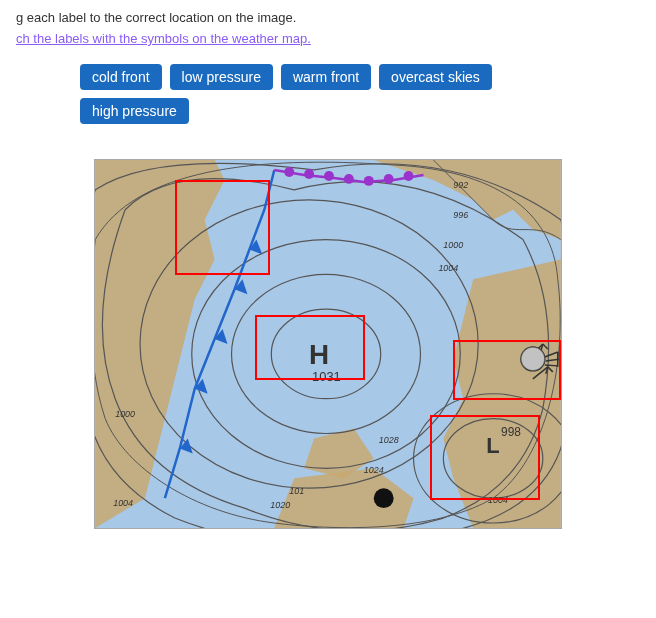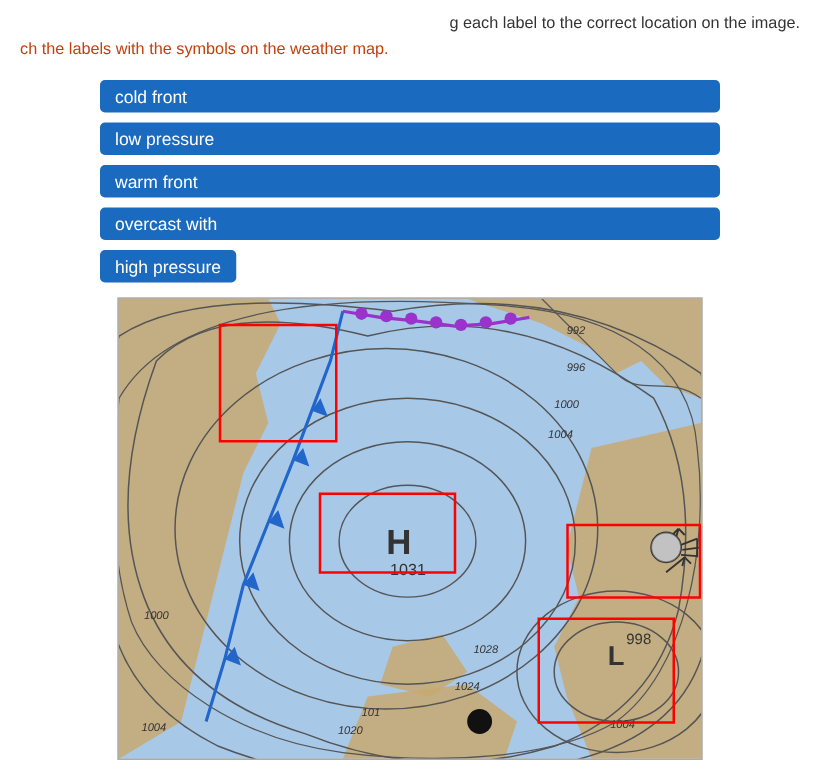--- a/index.html
+++ b/index.html
@@ -7,33 +7,32 @@
       font-family: Arial, sans-serif;
       background: #fff;
       width: 656px;
       min-height: 618px;
       overflow-x: hidden;
     }
     .instructions {
       padding: 10px 16px 4px 16px;
       font-size: 13px;
       color: #333;
-      text-align: right;
     }
     .instruction-line2 {
       padding: 2px 16px 10px 16px;
       font-size: 13px;
-      color: #c2410c;
+      color: #8b5cf6;
+      text-decoration: underline;
     }
     .labels-container {
       display: flex;
       flex-wrap: wrap;
       gap: 8px;
       padding: 8px 80px 8px 80px;
-      flex-direction: column;
     }
     .label-chip {
       background: #1a6bbf;
       color: #fff;
       border-radius: 4px;
       padding: 5px 12px;
       font-size: 14px;
       font-weight: 500;
       cursor: grab;
       user-select: none;
@@ -70,24 +69,24 @@
 <body>
 
 <div class="instructions">g each label to the correct location on the image.</div>
 <div class="instruction-line2">ch the labels with the symbols on the weather map.</div>
 
 <div class="labels-container">
 
   <div class="label-chip">cold front</div>
   <div class="label-chip">low pressure</div>
   <div class="label-chip">warm front</div>
-  <div class="label-chip">overcast with</div>
+  <div class="label-chip">overcast skies</div>
 </div>
 
-<div style="padding: 0 4px 0 80px; margin-bottom: 4px;">
+<div style="padding: 0 4px 0 80px; margin-bottom: 27px;">
   <div class="label-chip" style="display:inline-block;">high pressure</div>
 </div>
 
 <div class="map-area">
   <div class="map-wrapper">
     <svg class="map-svg" viewBox="0 0 468 370" xmlns="http://www.w3.org/2000/svg">
 
       <rect width="468" height="370" fill="#a8c8e8"></rect>
 
       <path d="M0,0 L120,0 L130,20 L110,60 L120,100 L100,140 L90,180 L80,220 L70,260 L60,300 L50,340 L0,370 Z" fill="#c8a870" opacity="0.85"></path>

